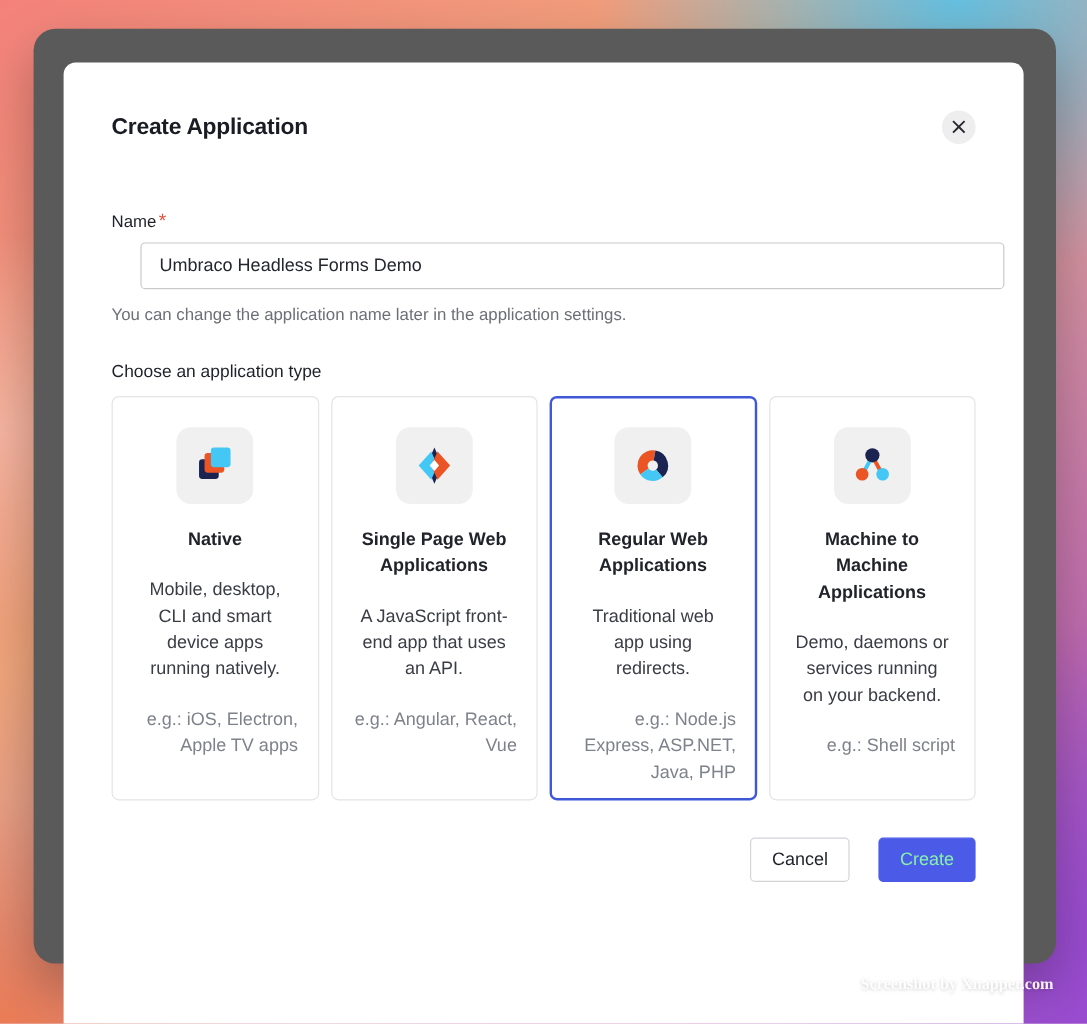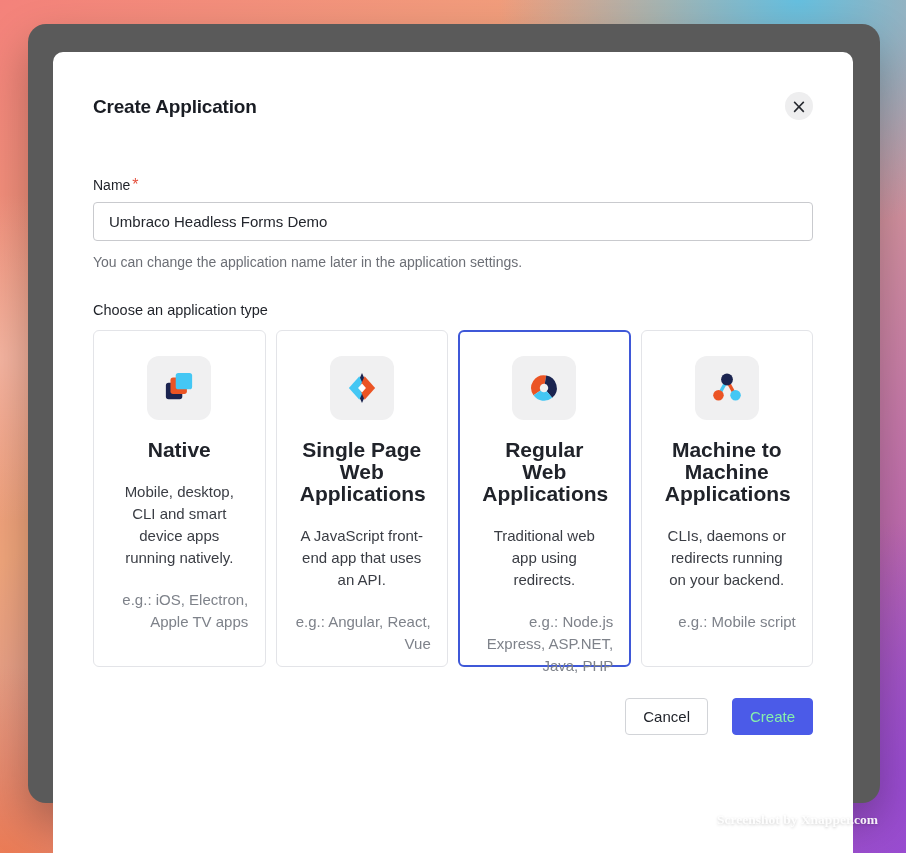--- a/index.html
+++ b/index.html
@@ -29,35 +29,35 @@
     width:28px;height:28px;border-radius:50%;background:#eeeeef;border:none;
     display:flex;align-items:center;justify-content:center;cursor:pointer;
     font-size:19px;line-height:1;color:#25282e;font-family:"DejaVu Sans",sans-serif;padding:0;
   }
   .name-section{margin-top:56px;}
   .field-label{font-size:14px;font-weight:500;color:#1e2128;}
   .required{color:#e4503e;margin-left:2px;}
   .name-input{
     display:block;box-sizing:border-box;width:100%;height:39px;margin-top:8px;
     border:1px solid #c9cace;border-radius:4px;padding:0 15px;
-    font-family:"Liberation Sans",sans-serif;font-size:15px;color:#23262d;outline:none;
+    font-family:"Liberation Sans",sans-serif;font-size:15px;color:#23262d;outline:none;margin-left:24px;
   }
   .helper-text{margin-top:13px;font-size:14px;color:#6c6f76;}
   .type-label{margin-top:32px;font-size:14.5px;font-weight:500;color:#1e2128;}
   .cards{display:grid;grid-template-columns:repeat(4,1fr);gap:10px;margin-top:12px;}
   .card{
     box-sizing:border-box;height:337px;background:#fff;border:1px solid #e3e4e8;
     border-radius:6px;text-align:center;padding-top:25px;cursor:pointer;
   }
   .card.selected{border:2px solid #3f58d8;padding-top:24px;}
   .card-icon{
     width:64px;height:64px;border-radius:12px;background:#f0f0f1;margin:0 auto;
     display:flex;align-items:center;justify-content:center;
   }
-  .card-title{margin:19px auto 0;max-width:124px;font-size:21px;font-weight:600;color:#20232a;line-height:22px;}
+  .card-title{margin:19px auto 0;max-width:124px;font-size:15px;font-weight:600;color:#20232a;line-height:22px;}
   .card-desc{margin:20px auto 0;max-width:128px;font-size:15px;color:#3a3d44;line-height:22px;}
   .card-eg{margin:20px auto 0;max-width:138px;font-size:15px;color:#7e828a;line-height:22px;text-align:right;}
   .modal-footer{margin-top:31px;display:flex;justify-content:flex-end;gap:24px;}
   .btn{
     height:37px;padding:0 17px;border-radius:4px;font-family:"Liberation Sans",sans-serif;
     font-size:15px;font-weight:500;cursor:pointer;display:flex;align-items:center;
   }
   .btn-cancel{background:#ffffff;border:1px solid #d2d4d8;color:#1e2128;}
   .btn-create{background:#4b5be8;border:1px solid #4b5be8;color:#86efac;}
   .watermark{
@@ -134,22 +134,22 @@
         <div class="card-icon">
           <svg width="42" height="42" viewBox="0 0 64 64">
             <line x1="32" y1="20" x2="20" y2="42" stroke="#44c7f4" stroke-width="5"></line>
             <line x1="32" y1="20" x2="44" y2="42" stroke="#eb5424" stroke-width="5"></line>
             <circle cx="32" cy="19" r="9" fill="#1b2450"></circle>
             <circle cx="19" cy="43" r="8" fill="#eb5424"></circle>
             <circle cx="45" cy="43" r="8" fill="#44c7f4"></circle>
           </svg>
         </div>
         <div class="card-title">Machine to Machine Applications</div>
-        <div class="card-desc">CLIs, daemons or redirects running on your backend.</div>
-        <div class="card-eg">e.g.: Mobile script</div>
+        <div class="card-desc">Demo, daemons or services running on your backend.</div>
+        <div class="card-eg">e.g.: Shell script</div>
       </div>
 
     </div>
 
     <div class="modal-footer">
       <button class="btn btn-cancel">Cancel</button>
       <button class="btn btn-create">Create</button>
     </div>
 
   </div>

